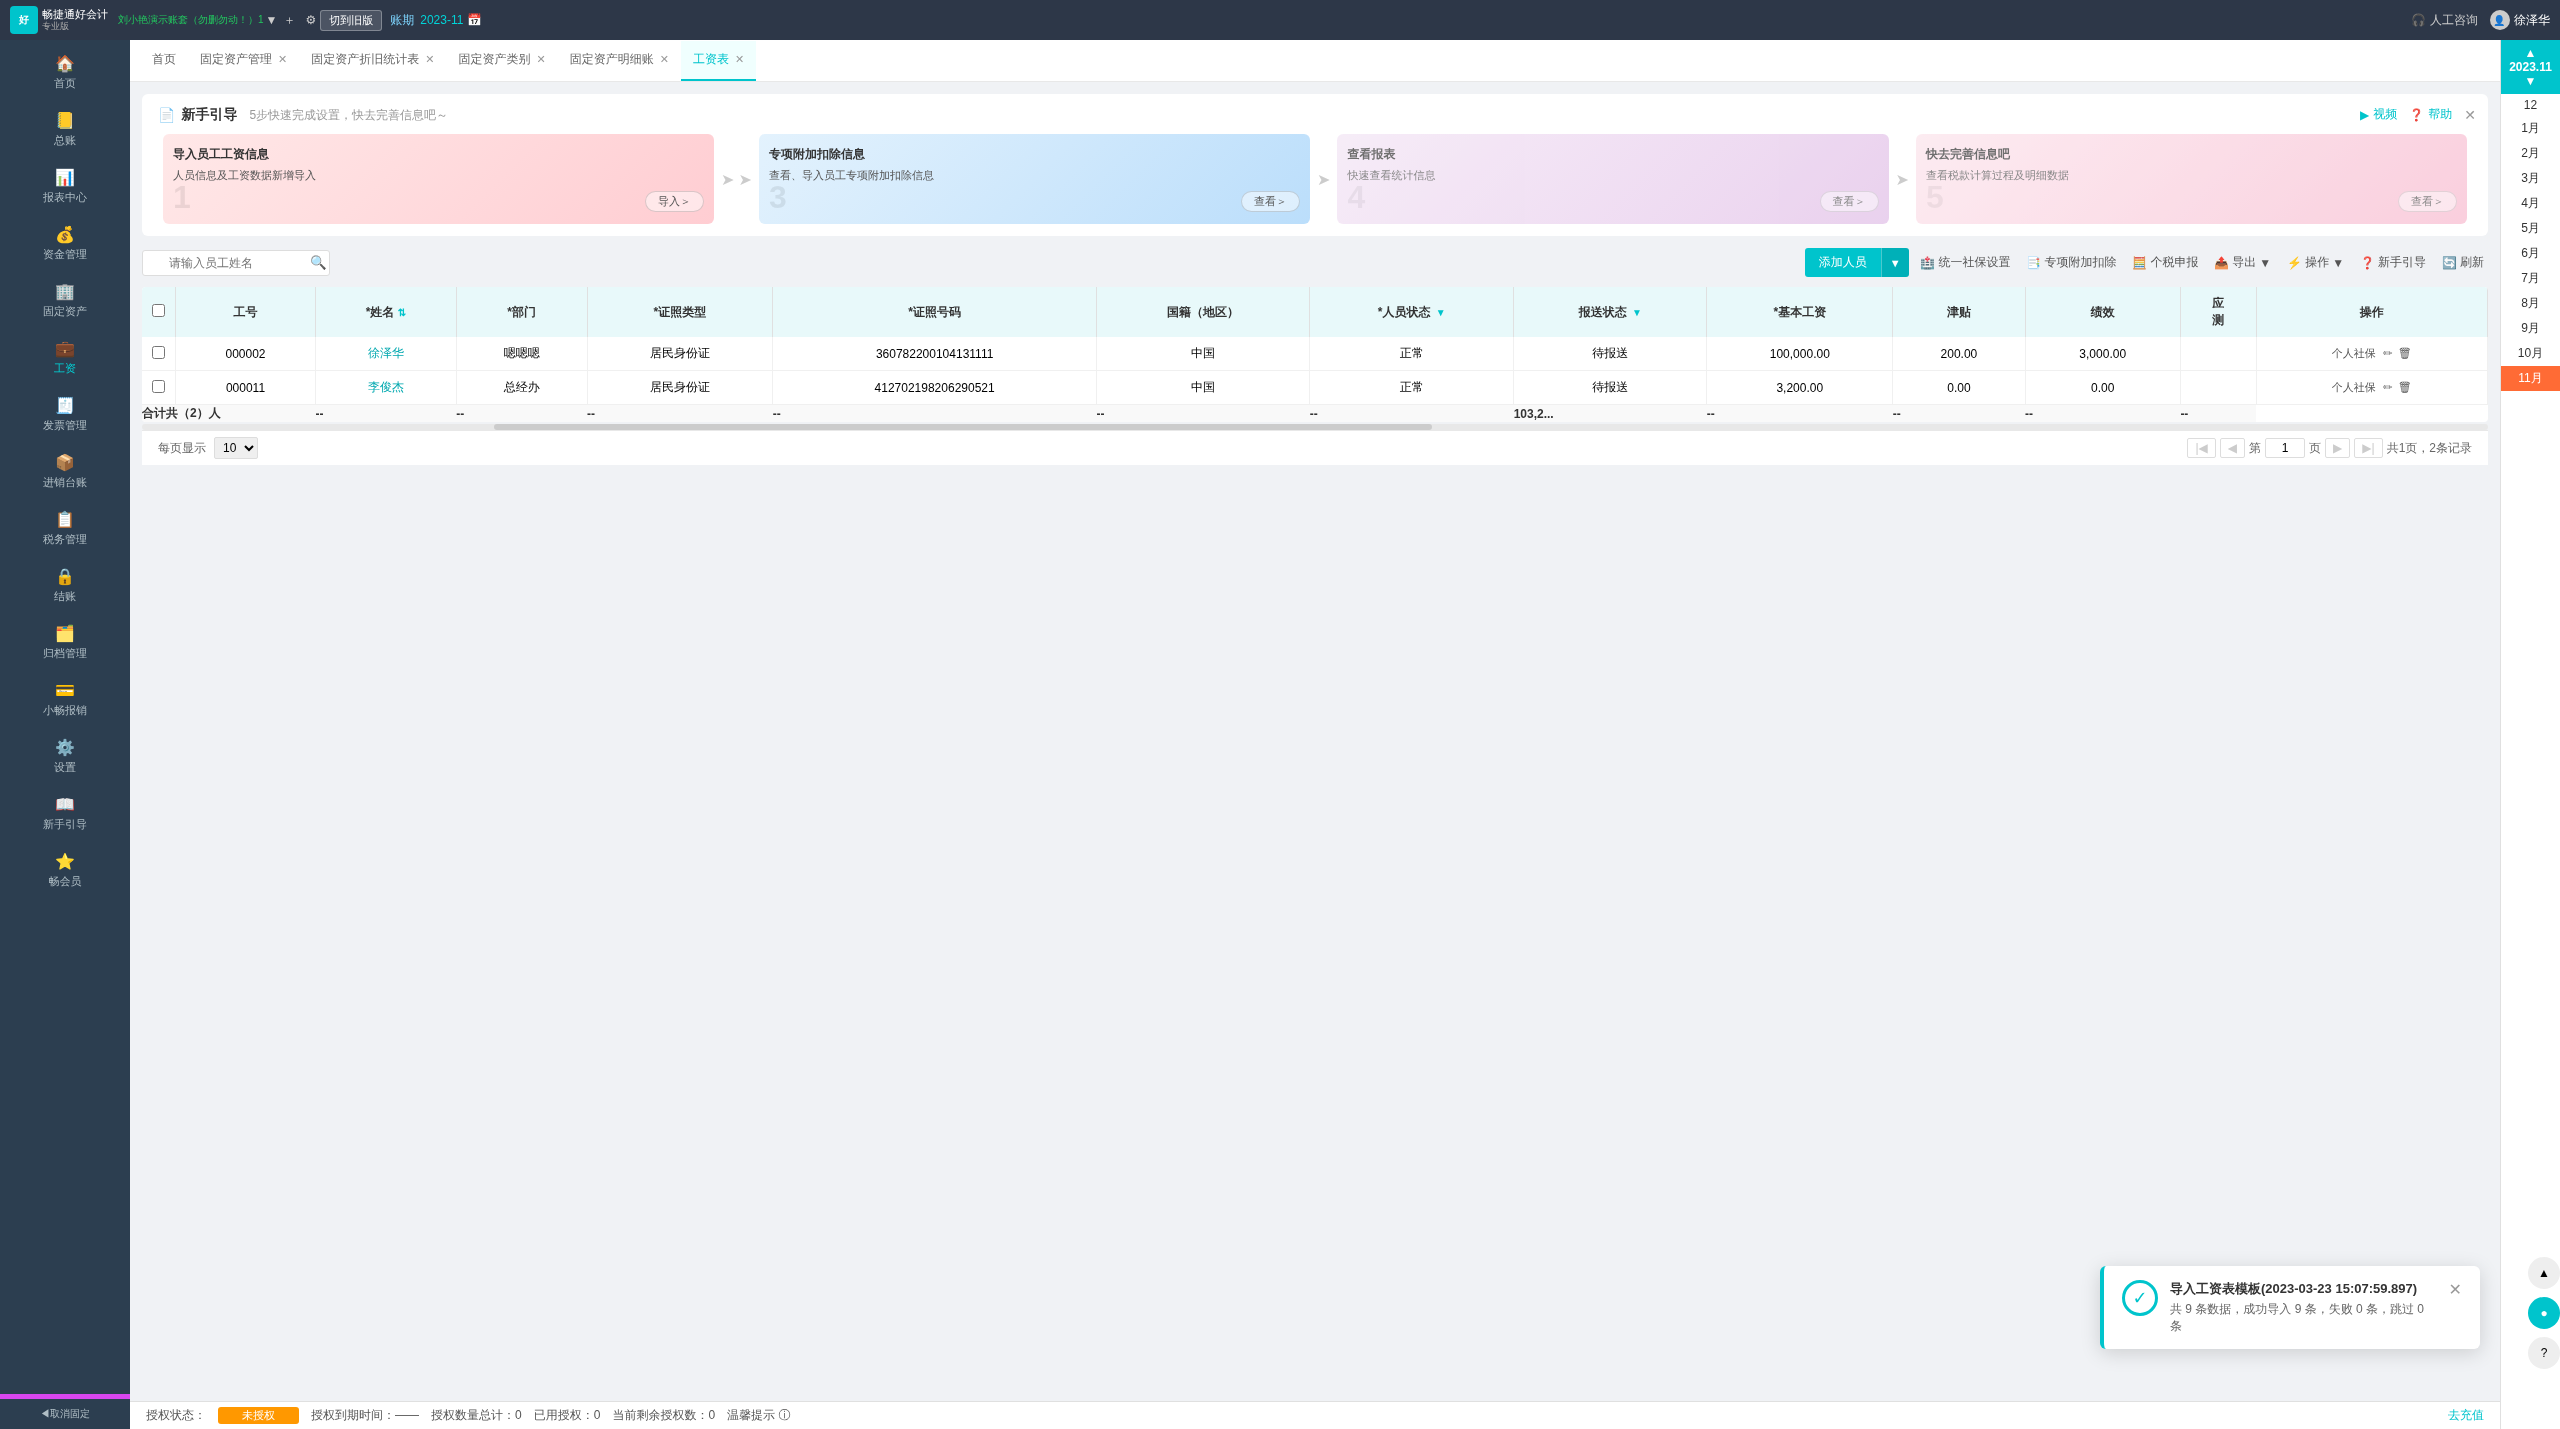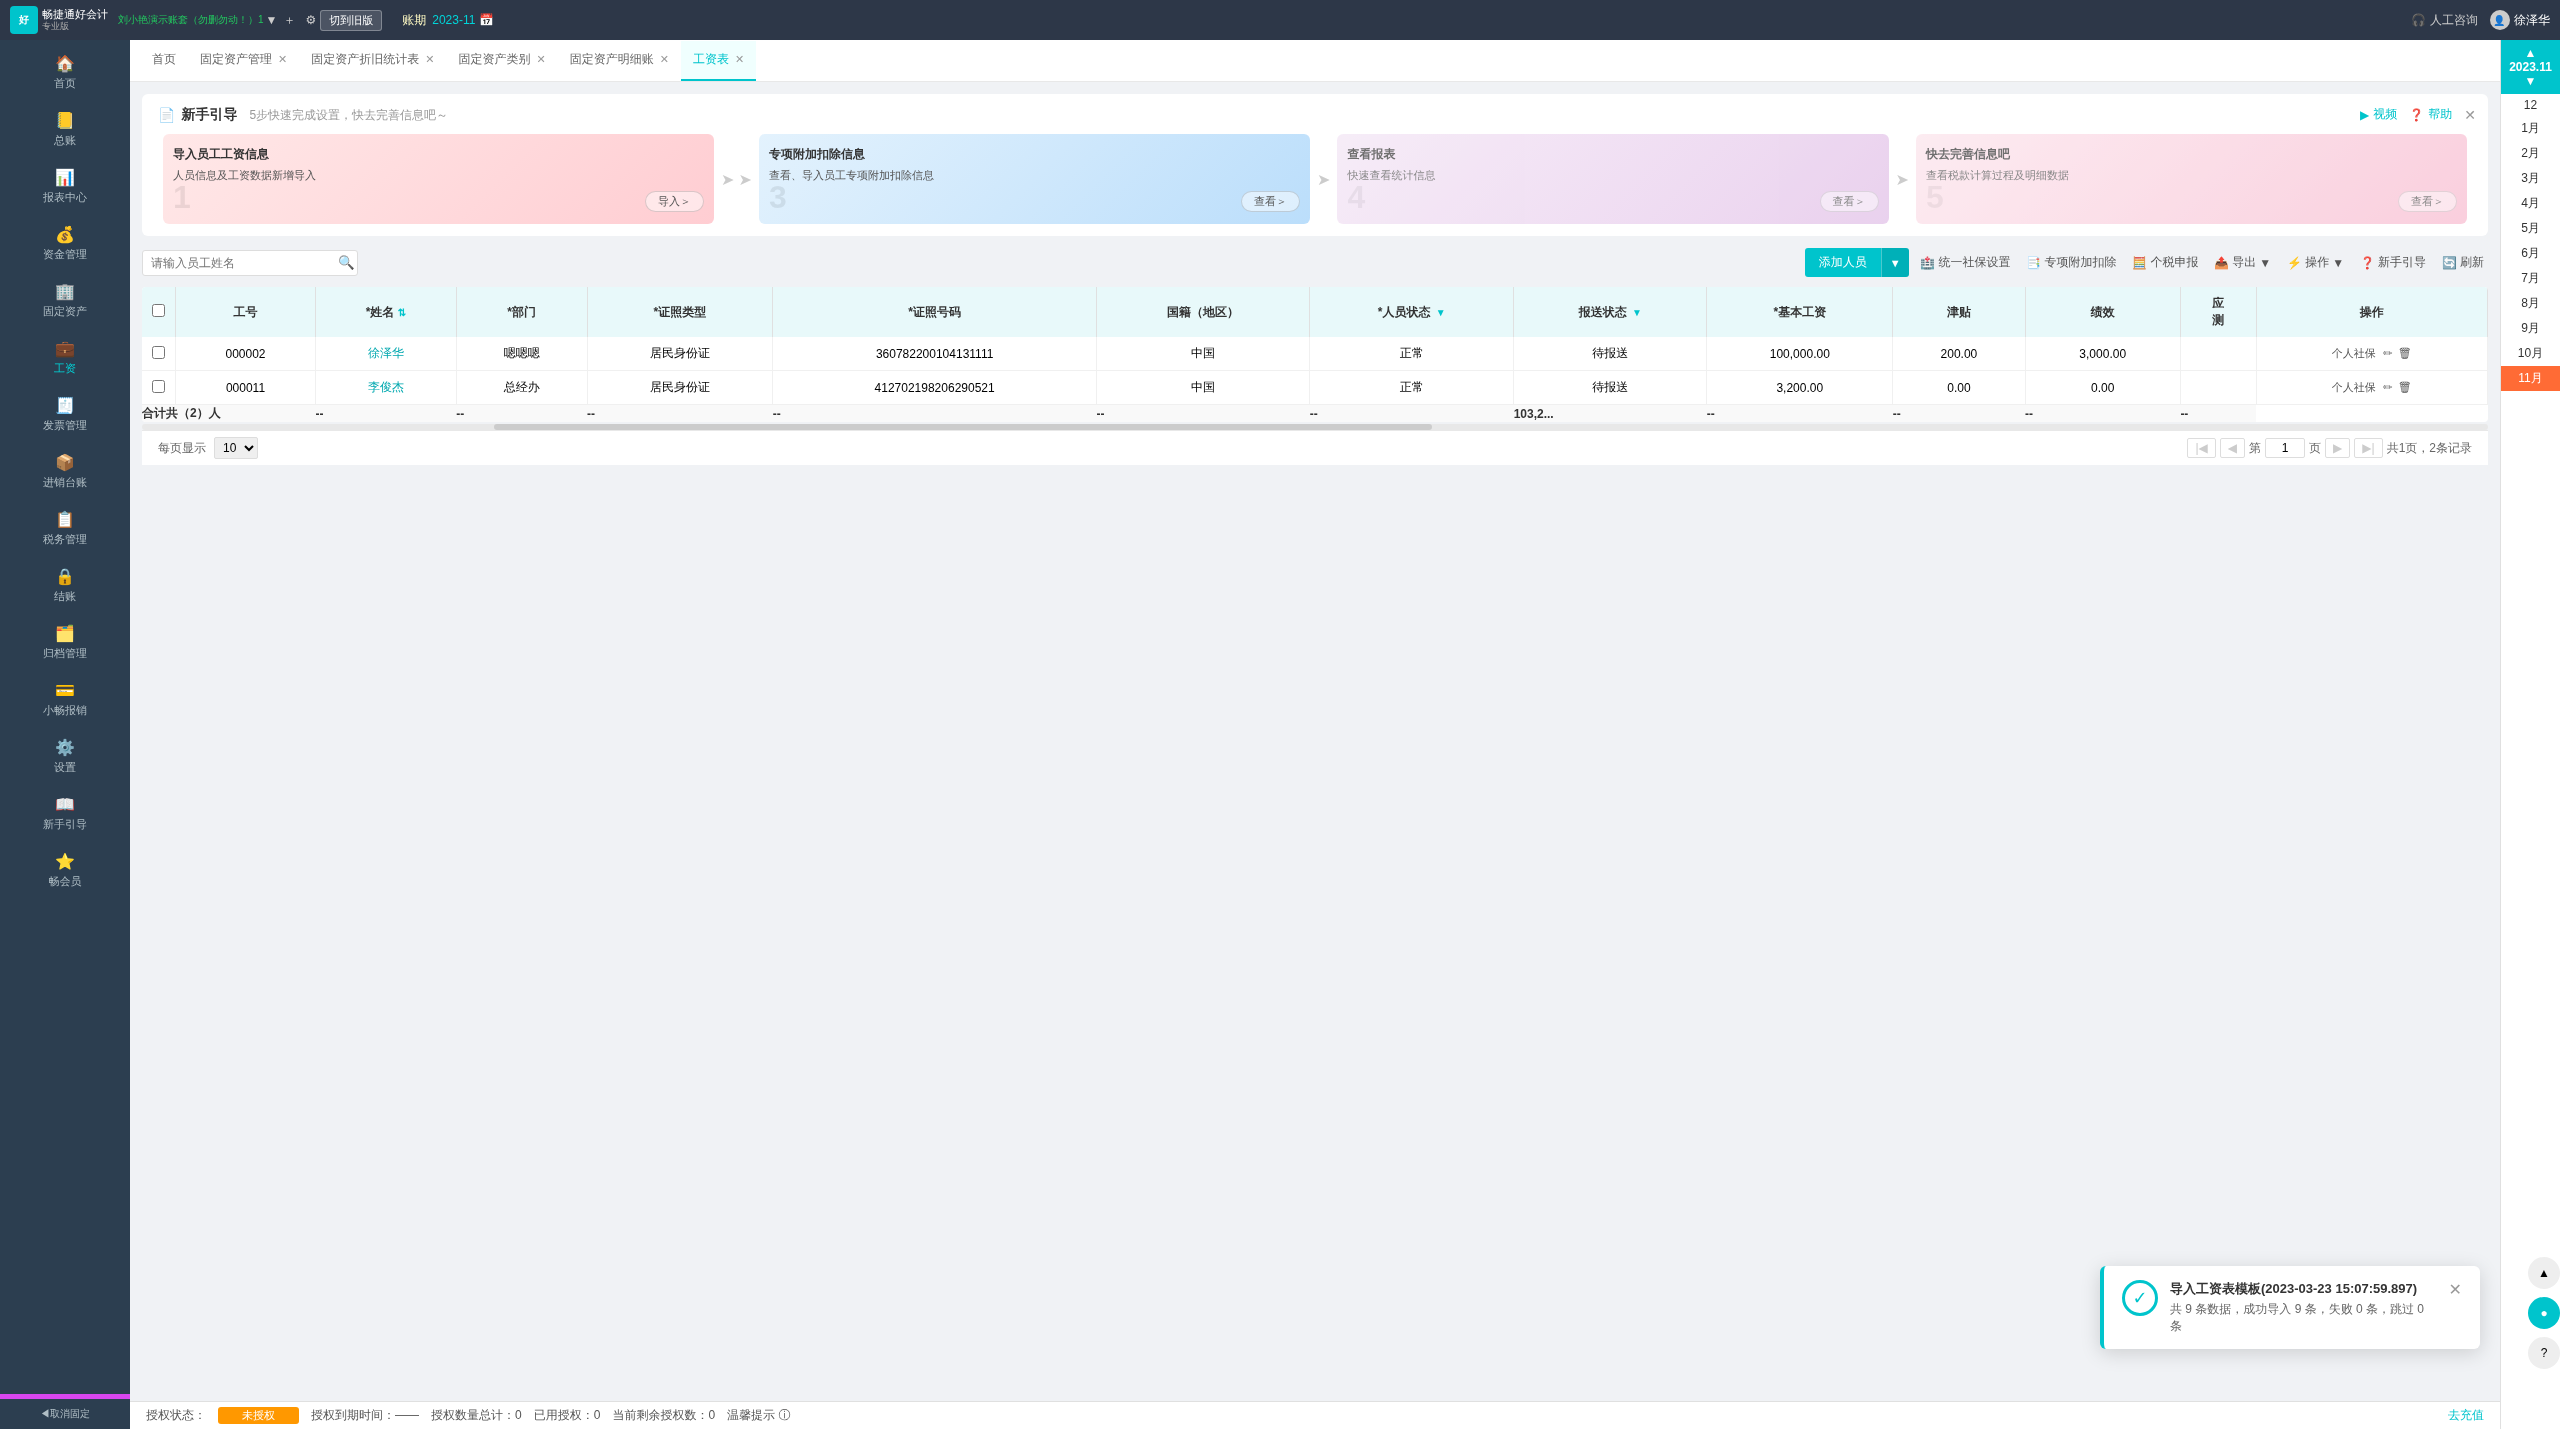--- a/index.html
+++ b/index.html
@@ -12,21 +12,21 @@
     .sidebar { width: 130px; background: #2c3e50; display: flex; flex-direction: column; flex-shrink: 0; }
     .content-area { flex: 1; display: flex; flex-direction: column; overflow: hidden; background: #f0f2f5; }
     .tabs-bar { background: #fff; border-bottom: 1px solid #e8e8e8; display: flex; align-items: center; padding: 0 10px; height: 42px; flex-shrink: 0; }
     .main-content { flex: 1; overflow: auto; padding: 12px; position: relative; }
     .logo-area { display: flex; align-items: center; gap: 4px; margin-right: 10px; }
     .logo-icon { width: 28px; height: 28px; background: #00c4cc; border-radius: 4px; display: flex; align-items: center; justify-content: center; color: #fff; font-size: 10px; font-weight: bold; }
     .logo-text { color: #fff; font-size: 11px; line-height: 1.2; }
     .account-name { color: #22c55e; font-size: 10px; }
     .top-bar-dropdown { color: #ccc; cursor: pointer; margin-left: 2px; }
     .top-bar-btn { background: rgba(255,255,255,0.15); color: #fff; border: 1px solid rgba(255,255,255,0.3); border-radius: 3px; padding: 2px 8px; font-size: 11px; cursor: pointer; }
-    .period-label { color: #fef9c3; font-size: 12px; margin-left: 20px; font-family: Liberation Serif, serif; }
+    .period-label { color: #7dd3fc; font-size: 12px; margin-left: 8px; font-family: Liberation Serif, serif; }
     .period-value { color: #00d4d8; font-size: 12px; }
     .top-bar-right { margin-left: auto; display: flex; align-items: center; gap: 12px; }
     .ai-consult { color: #ccc; font-size: 12px; cursor: pointer; display: flex; align-items: center; gap: 4px; }
     .user-name { color: #fff; font-size: 12px; cursor: pointer; display: flex; align-items: center; gap: 4px; }
     .sidebar-item { display: flex; flex-direction: column; align-items: center; padding: 10px 0; cursor: pointer; color: #b0bec5; font-size: 11px; gap: 3px; }
     .sidebar-item.active { color: #00d4d8; }
     .sidebar-item-icon { font-size: 16px; }
     .sidebar-bottom { margin-top: auto; }
     .sidebar-cancel-fixed { color: #b0bec5; font-size: 10px; padding: 8px; cursor: pointer; text-align: center; border-top: 5px solid #d946ef; }
 
@@ -51,21 +51,21 @@
     .guide-step-num { position: absolute; bottom: 8px; left: 10px; font-size: 32px; font-weight: bold; color: rgba(0,0,0,0.08); }
     .guide-step-btn { align-self: flex-end; background: rgba(255,255,255,0.5); border: 1px solid rgba(0,0,0,0.15); border-radius: 12px; padding: 2px 12px; font-size: 11px; cursor: pointer; margin-top: 6px; color: #555; }
     .guide-arrow { display: flex; align-items: center; color: #ccc; font-size: 16px; padding: 0 2px; }
     .guide-video { color: #00c4cc; font-size: 12px; cursor: pointer; display: flex; align-items: center; gap: 4px; }
     .guide-help { color: #00c4cc; font-size: 12px; cursor: pointer; display: flex; align-items: center; gap: 4px; }
     .guide-top-right { position: absolute; top: 12px; right: 12px; display: flex; gap: 12px; align-items: center; }
     .guide-close { color: #999; cursor: pointer; font-size: 14px; }
 
     
     .toolbar { display: flex; align-items: center; gap: 8px; margin-bottom: 10px; }
-    .search-input { border: 1px solid #ddd; border-radius: 3px; padding: 5px 30px 5px 8px; font-size: 12px; width: 216px; outline: none; }
+    .search-input { border: 1px solid #ddd; border-radius: 3px; padding: 5px 30px 5px 26px; font-size: 12px; width: 188px; outline: none; }
     .search-btn { background: none; border: none; cursor: pointer; color: #999; margin-left: -28px; }
     .toolbar-action { color: #555; font-size: 12px; cursor: pointer; display: flex; align-items: center; gap: 3px; padding: 0 4px; white-space: nowrap; }
 
     
     .table-container { background: #fff; border-radius: 4px; overflow: auto; }
     table { width: 100%; border-collapse: collapse; font-size: 12px; }
     thead th { background: #e8f9fa; color: #333; font-weight: 600; padding: 8px 10px; text-align: center; border-right: 1px solid #e0e0e0; white-space: nowrap; position: sticky; top: 0; z-index: 1; }
     tbody td { padding: 8px 10px; text-align: center; border-bottom: 1px solid #f0f0f0; border-right: 1px solid #f0f0f0; }
     .employee-link { color: #00a8af; cursor: pointer; }
     .checkbox-cell { width: 30px; text-align: center; }

